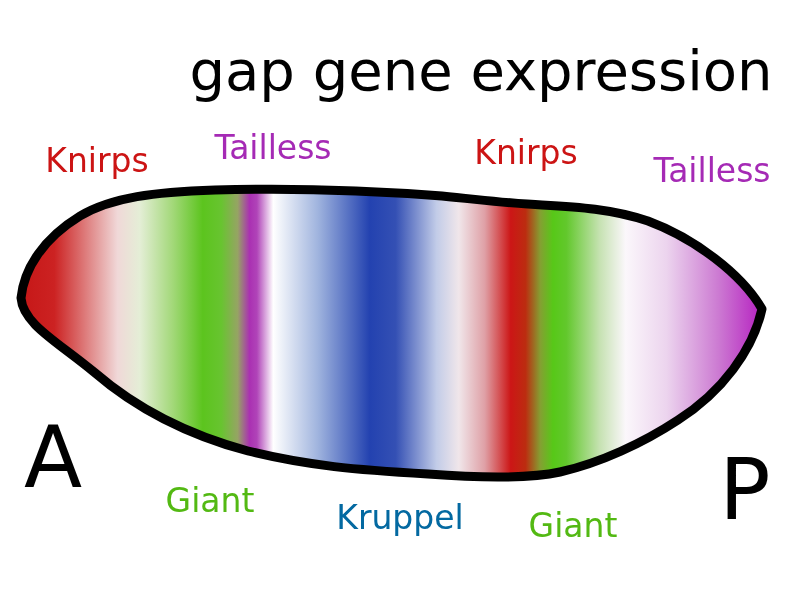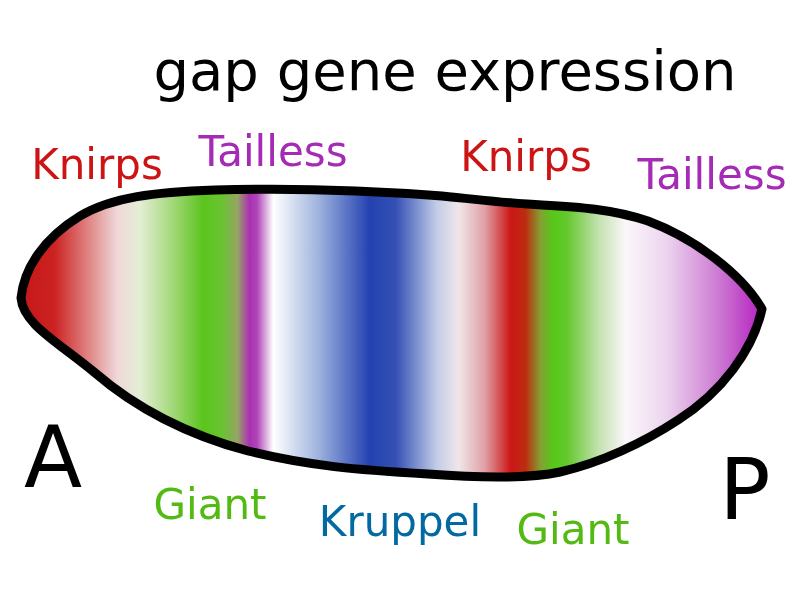--- a/index.html
+++ b/index.html
@@ -28,21 +28,21 @@
     line-height: 1;
     transform: translateX(-50%);
   }
   .title {
     left: 445px;
     top: 43px;
     font-size: 56px;
     color: #000000;
   }
   .gene {
-    font-size: 42px;
+    font-size: 33px;
   }
   .knirps-left   { left: 97px;  top: 144px; }
   .tailless-left { left: 273px; top: 131px; }
   .knirps-right  { left: 526px; top: 136px; }
   .tailless-right{ left: 712px; top: 154px; }
   .giant-left    { left: 210px; top: 484px; }
   .kruppel       { left: 400px; top: 501px; }
   .giant-right   { left: 573px; top: 509px; }
   .pole {
     font-size: 85px;
@@ -97,21 +97,21 @@
              C 694 238, 742 274, 762 309
              C 753 350, 722 392, 678 420
              C 643 443, 600 463, 560 472
              C 528 479, 480 478, 428 474
              C 358 470, 308 466, 248 451
              C 192 436, 138 410, 94 372
              C 58 342, 23 324, 21 298
              Z" fill="url(#embryo-gradient)" stroke="#000000" stroke-width="9" stroke-linejoin="round"></path>
   </svg>
 
-  <div class="lbl title" style="color: rgb(0, 0, 0);">gap gene expression</div>
+  <div class="lbl title" style="color: rgb(0, 0, 0); margin-left: 36px;">gap gene expression</div>
 
   <div class="lbl gene knirps-left" style="color: rgb(204, 20, 20);">Knirps</div>
 
   <div class="lbl gene tailless-left" style="color: rgb(165, 42, 181);">Tailless</div>
 
   <div class="lbl gene knirps-right" style="color: rgb(204, 20, 20);">Knirps</div>
 
   <div class="lbl gene tailless-right" style="color: rgb(165, 42, 181);">Tailless</div>
 
   <div class="lbl gene giant-left" style="color: rgb(83, 185, 19);">Giant</div>

